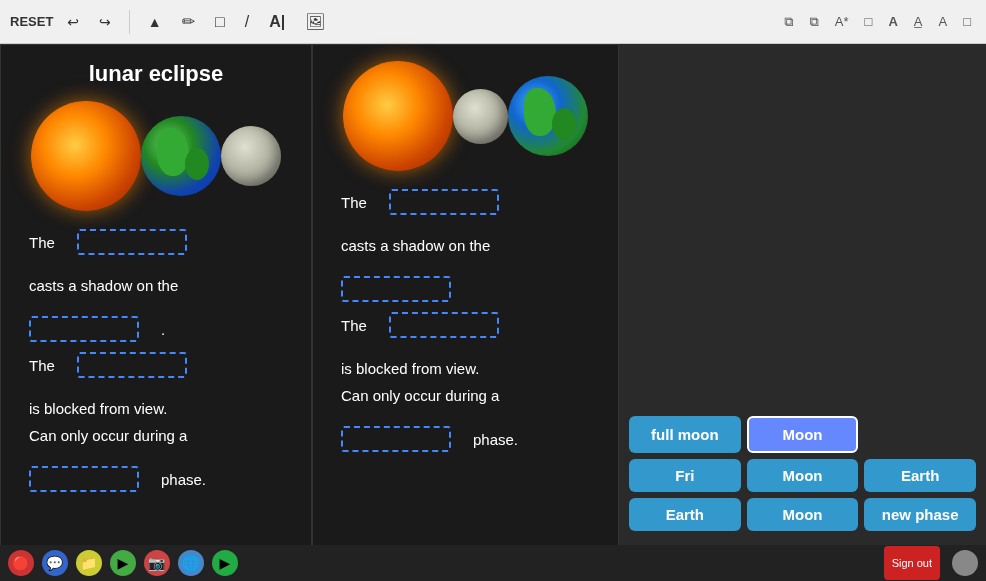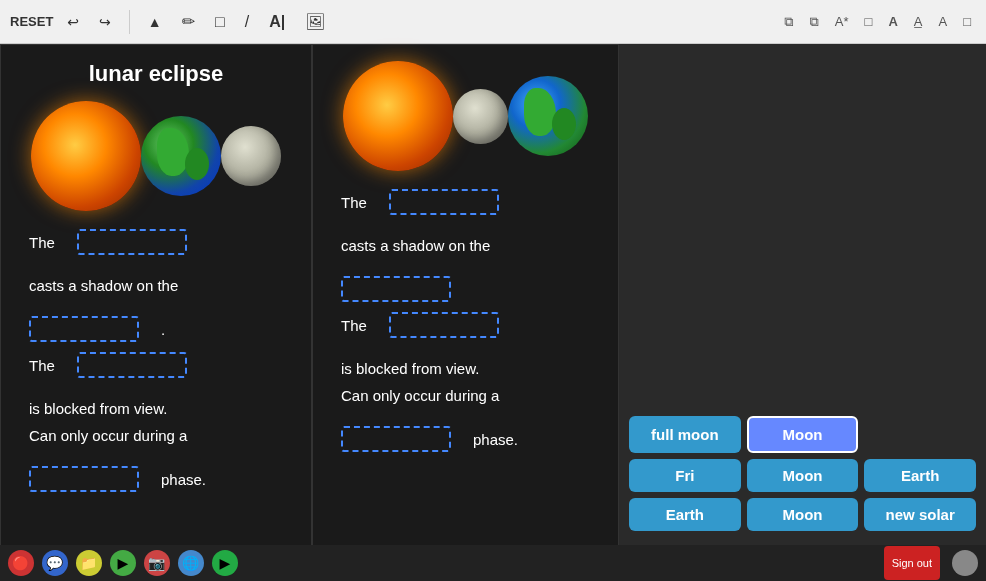--- a/index.html
+++ b/index.html
@@ -325,21 +325,21 @@
       <button class="answer-tile blue">full moon</button>
       <button class="answer-tile" style="background: #6688ff; border: 2px solid white; color: white;">Moon</button>
       <div style="background:transparent;"></div>
 
       <button class="answer-tile blue">Fri</button>
       <button class="answer-tile blue">Moon</button>
       <button class="answer-tile blue">Earth</button>
 
       <button class="answer-tile blue">Earth</button>
       <button class="answer-tile blue">Moon</button>
-      <button class="answer-tile blue">new solar</button>
+      <button class="answer-tile blue">new phase</button>
     </div>
   </div>
 
 </div>
 
 <div class="taskbar">
   <div class="taskbar-icon" style="background:#cc3333;">🔴</div>
   <div class="taskbar-icon" style="background:#3366cc;">💬</div>
   <div class="taskbar-icon" style="background:#cccc33;">📁</div>
   <div class="taskbar-icon" style="background:#44aa44;">▶</div>

